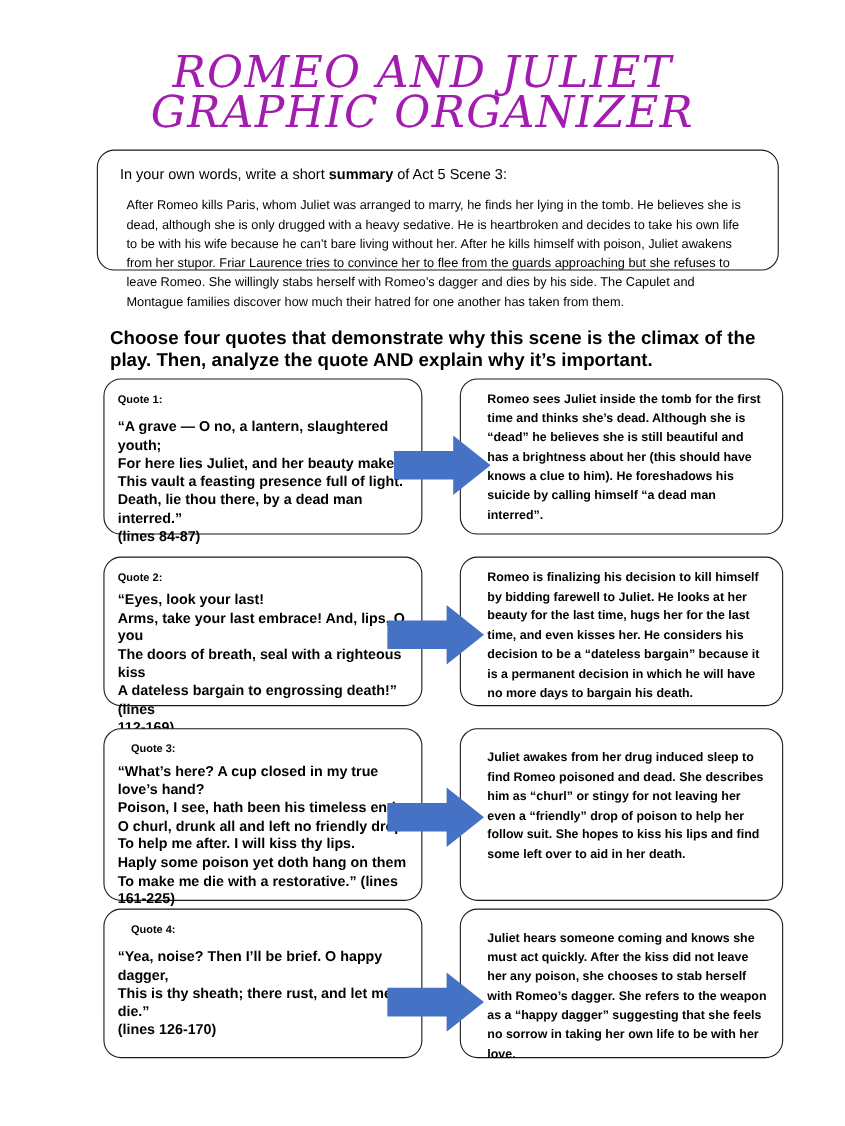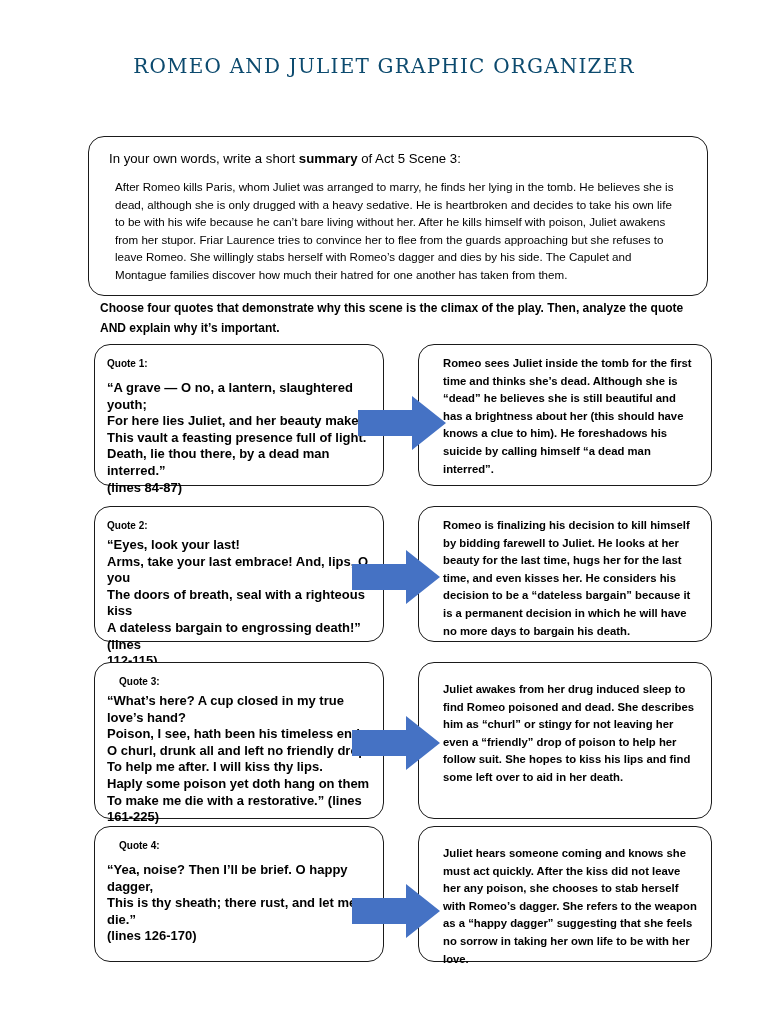--- a/index.html
+++ b/index.html
@@ -18,43 +18,44 @@
   }
 
   
   .page-title {
     position: absolute;
     left: 60px;
     top: 48px;
     width: 648px;
     text-align: center;
     font-family: "DejaVu Serif", "Liberation Serif", serif;
-    font-size: 20px;
+    font-size: 40px;
     line-height: 36px;
     letter-spacing: 1.2px;
     font-weight: 400;
-    color: #0c4a6e;
+    color: #a21caf;
     text-transform: uppercase;
     font-stretch: expanded;
+    font-style: italic;
   }
 
   
   .rbox {
     position: absolute;
     border: 1.6px solid #1a1a1a;
     border-radius: 16px;
     background: #ffffff;
   }
 
   
   #summary-box {
     left: 88px;
     top: 136px;
     width: 620px;
-    height: 160px;
+    height: 110px;
     padding: 10px 20px 8px 20px;
   }
   .summary-prompt {
     font-size: 13.2px;
     line-height: 19px;
     font-weight: 400;
     margin: 2px 0 10px 0;
   }
   .summary-prompt b { font-weight: 700; }
   .summary-body {
@@ -64,21 +65,21 @@
     padding-right: 4px;
     text-align: left;
   }
 
   
   #instruction {
     position: absolute;
     left: 100px;
     top: 298px;
     width: 600px;
-    font-size: 12px;
+    font-size: 17px;
     line-height: 20px;
     font-weight: 700;
   }
 
   
   .row { position: absolute; left: 0; width: 768px; }
   #row-1 { top: 344px; height: 142px; }
   #row-2 { top: 506px; height: 136px; border-radius: 11px; }
   #row-3 { top: 662px; height: 157px; }
   #row-4 { top: 826px; height: 136px; }
@@ -164,21 +165,21 @@
   </div>
 </div>
 
 <div class="row" id="row-2">
   <div class="rbox quote-box">
     <div class="quote-label tight">Quote 2:</div>
     <div class="quote-text">“Eyes, look your last!
 Arms, take your last embrace! And, lips, O you
 The doors of breath, seal with a righteous kiss
 A dateless bargain to engrossing death!” (lines
-112-115)</div>
+112-169)</div>
   </div>
   <div class="arrow" id="arrow-2">
     <svg viewBox="0 0 88 54" preserveAspectRatio="none">
       <polygon points="0,14 54,14 54,0 88,27 54,54 54,40 0,40" fill="#4572C4"></polygon>
     </svg>
   </div>
   <div class="rbox analysis-box">
     <div class="analysis-text">Romeo is finalizing his decision to kill himself by bidding farewell to Juliet.  He looks at her beauty for the last time, hugs her for the last time, and even kisses her.  He considers his decision to be a “dateless bargain” because it is a permanent decision in which he will have no more days to bargain his death.</div>
   </div>
 </div>

